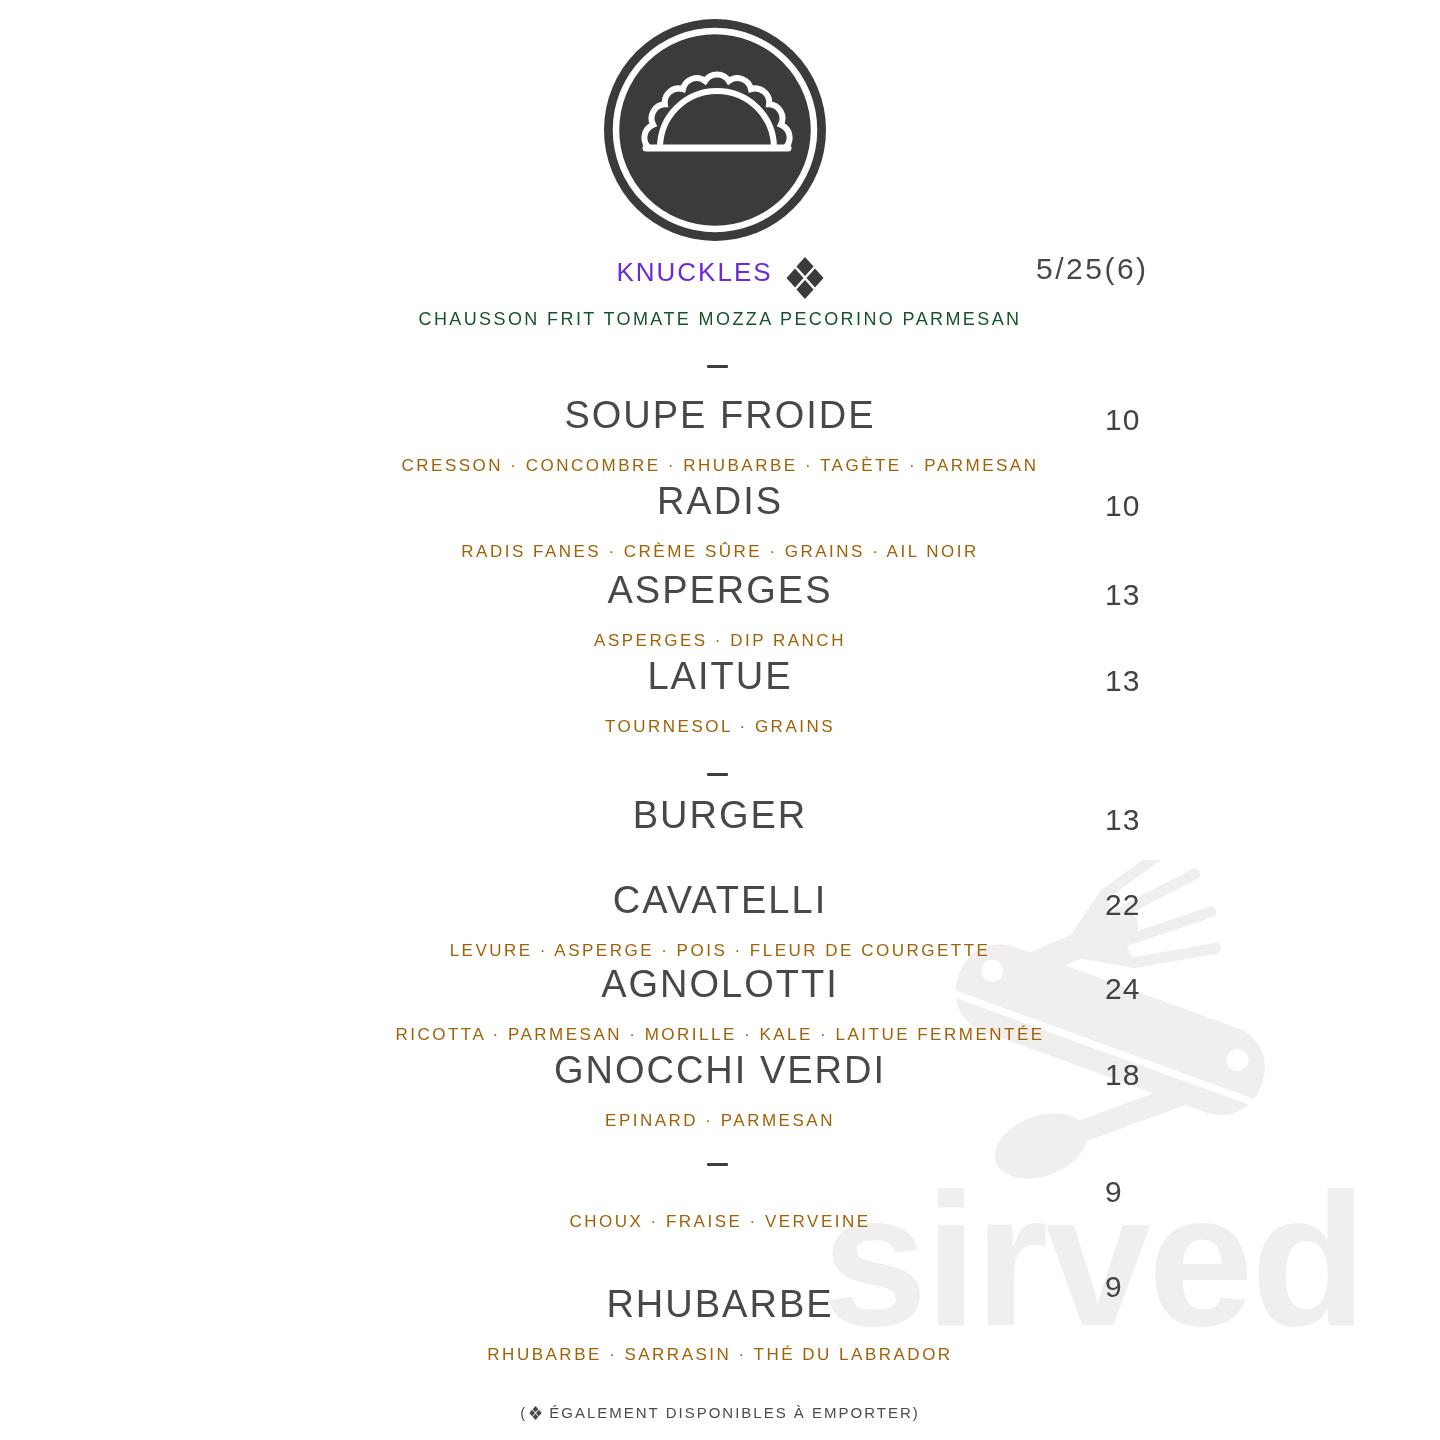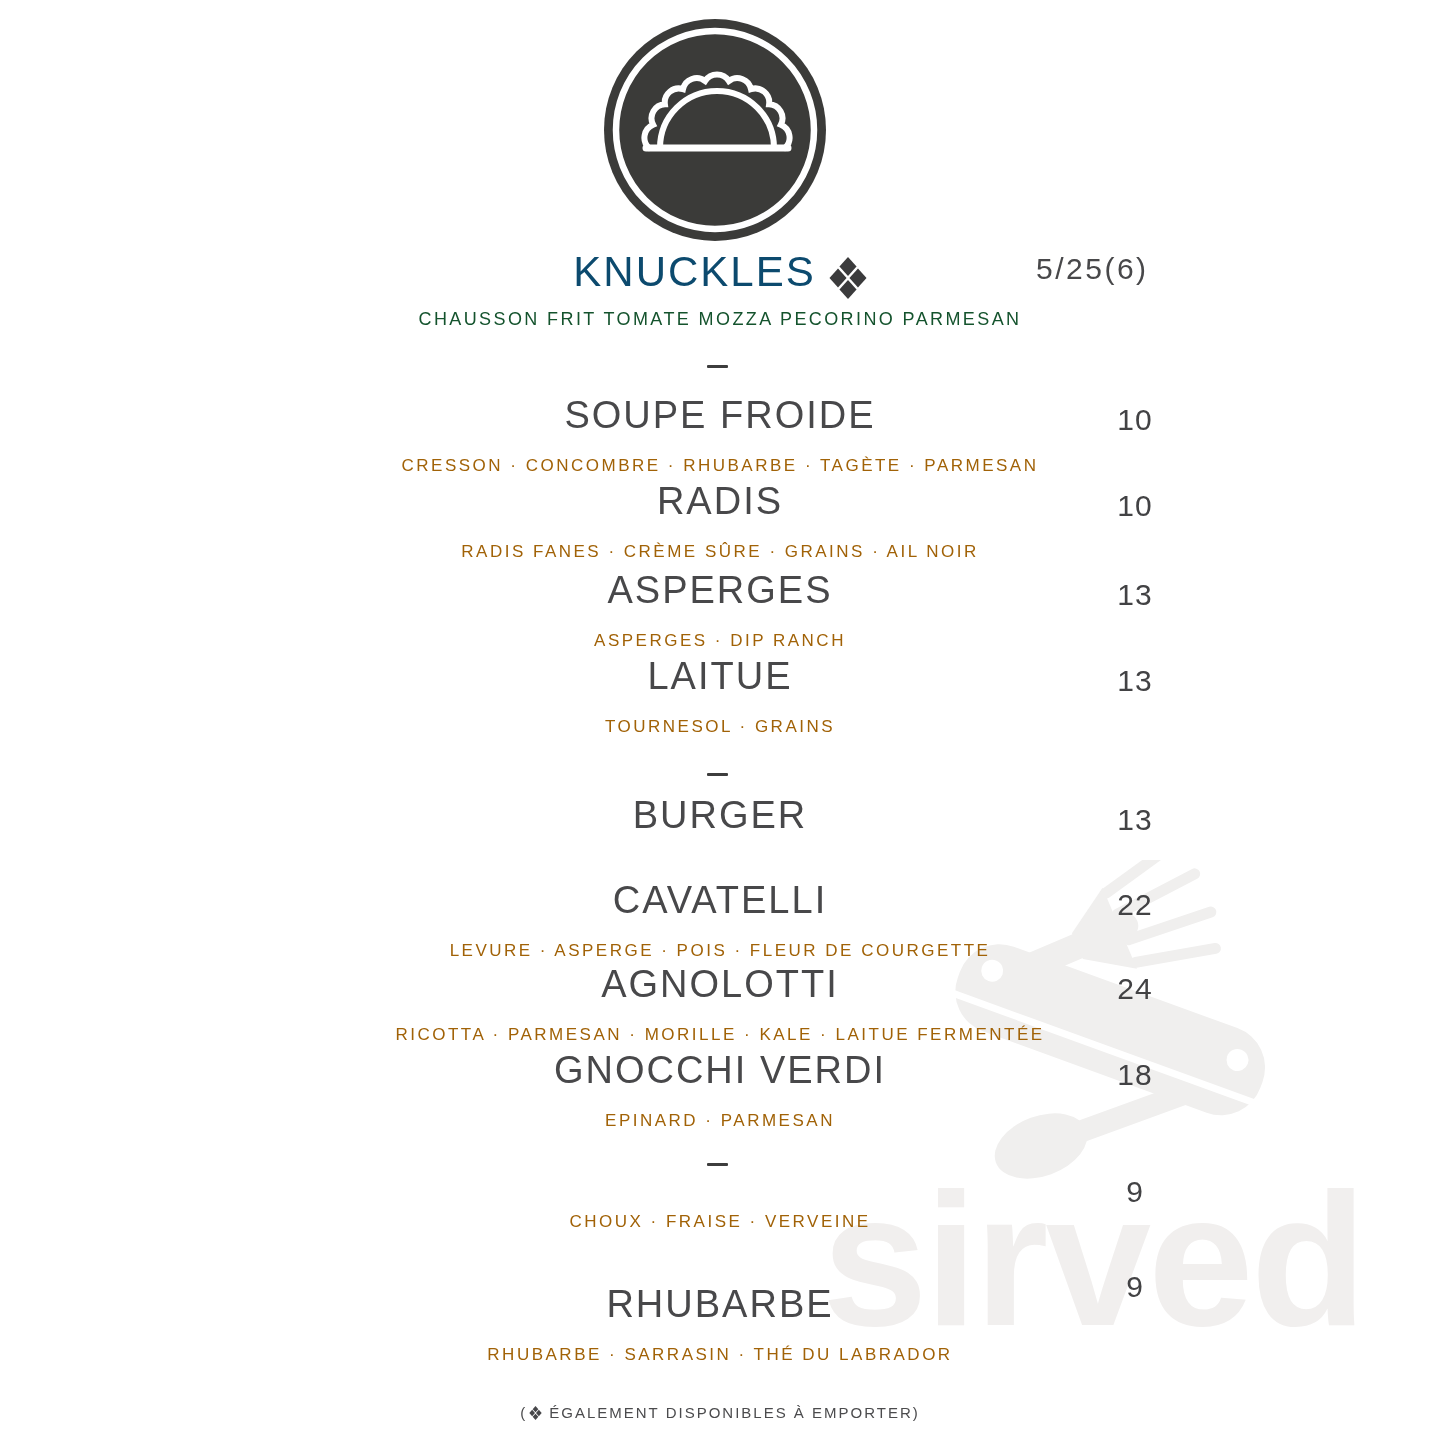--- a/index.html
+++ b/index.html
@@ -20,22 +20,22 @@
   }
   .wm-icon{position:absolute;left:940px;top:860px;}
   
   .content{position:absolute;inset:0;z-index:1;}
   .logo{position:absolute;left:602px;top:17px;}
   .title-row{
     position:absolute;left:0;top:252px;width:100%;
     display:flex;justify-content:center;align-items:flex-start;
   }
   .brand-name{
-    font-size:42px;line-height:40px;letter-spacing:2px;
-    color:#0c4a6e;white-space:nowrap;
+    font-size:26px;line-height:40px;letter-spacing:2px;
+    color:#6d28d9;white-space:nowrap;
   }
   .brand-diamond{margin-left:13px;margin-top:5px;}
   .date-label{
     position:absolute;left:1036px;top:253px;
     font-size:30px;line-height:32px;letter-spacing:2.5px;color:#48484a;
   }
   .tagline{
     position:absolute;left:0;top:309px;width:100%;
     text-align:center;font-size:18px;line-height:20px;
     letter-spacing:2.4px;color:#14532d;
@@ -48,21 +48,21 @@
   .item-name{
     text-align:center;font-size:38px;line-height:38px;
     letter-spacing:2px;color:#48484a;white-space:nowrap;
   }
   .item-desc{
     margin-top:23px;text-align:center;font-size:17px;line-height:17px;
     letter-spacing:2.5px;color:#a16207;white-space:nowrap;
   }
   .item-price{
     position:absolute;left:1105px;top:9px;width:60px;
-    text-align:center;font-size:30px;line-height:30px;
+    font-size:30px;line-height:30px;
     letter-spacing:1px;color:#424244;
   }
   .item-price.raised{top:-13px;}
   .footer-note{
     position:absolute;left:0;top:1404px;width:100%;
     display:flex;justify-content:center;align-items:center;
     font-size:15px;line-height:17px;letter-spacing:2px;color:#4b4b4d;
     white-space:pre;
   }
   .footer-note .mini-diamond{margin:0 7px 0 2px;}

